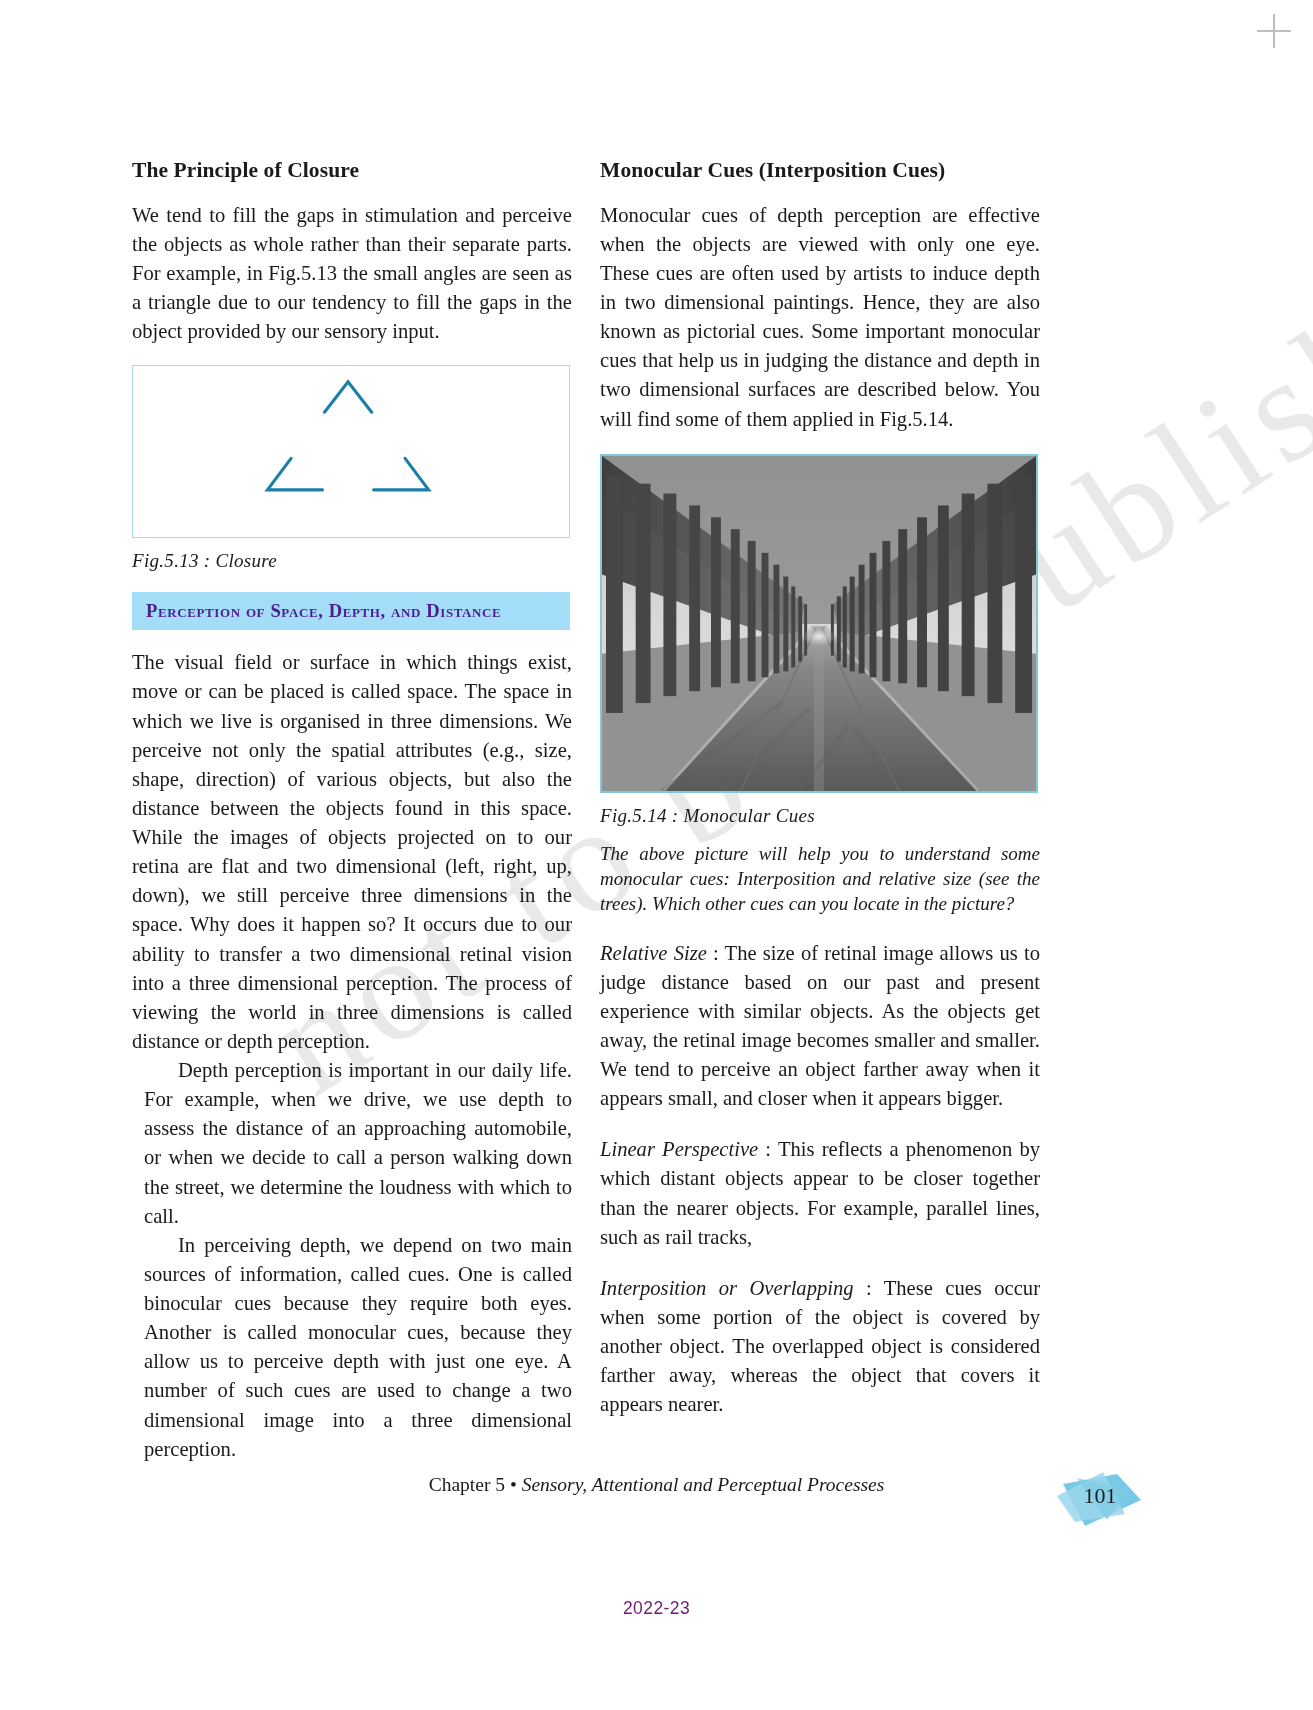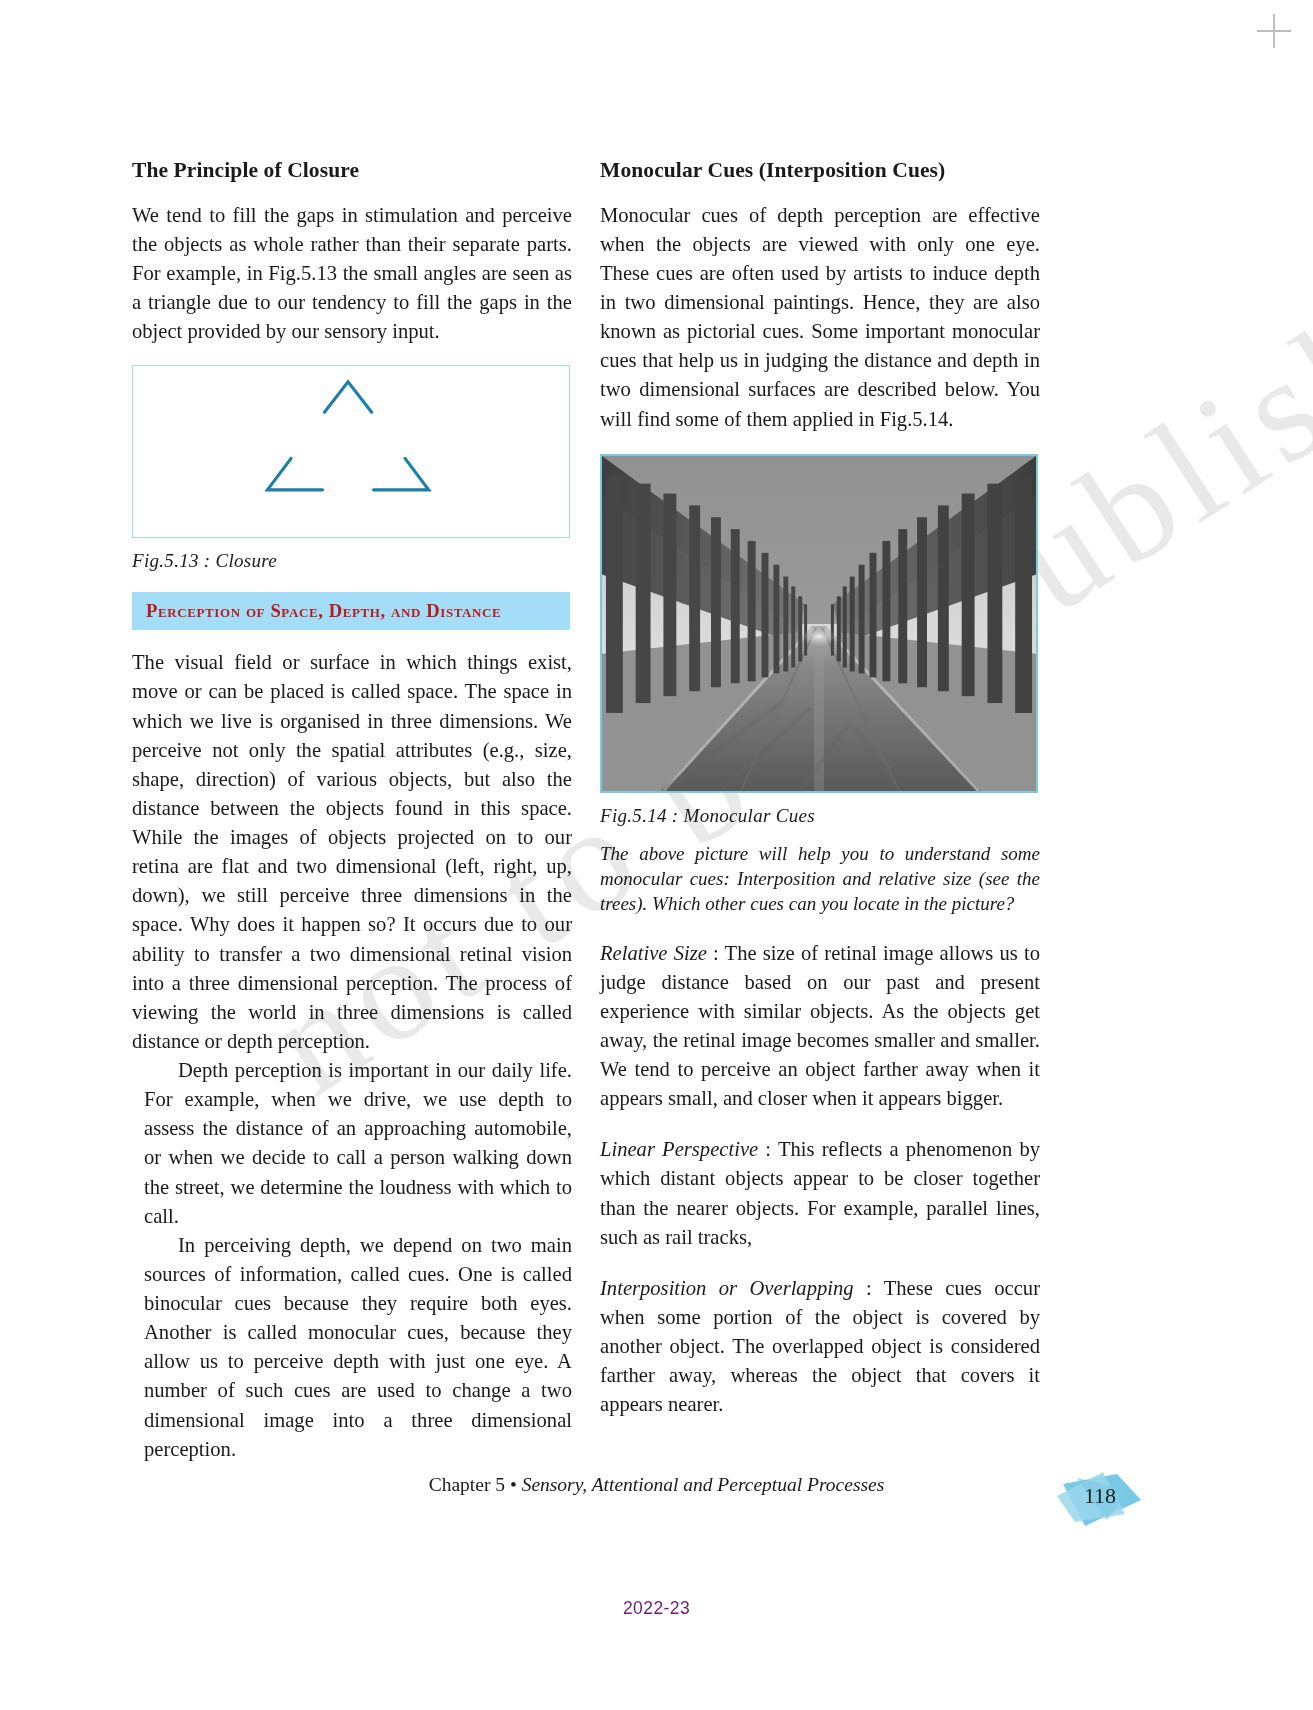--- a/index.html
+++ b/index.html
@@ -140,21 +140,21 @@
     align-items: center;
     box-sizing: border-box;
     padding-left: 14px;
   }
   .banner-text {
     font-family: "Liberation Serif", serif;
     font-weight: bold;
     font-size: 18.6px;
     font-variant: small-caps;
     letter-spacing: 0.6px;
-    color: #b91c1c;
+    color: #4c1d95;
     white-space: nowrap;
   }
 
   
   .fig-photo-frame {
     margin-top: 20px;
     width: 438px;
     height: 339px;
     border: 2px solid #7fc9de;
     box-sizing: border-box;
@@ -360,18 +360,18 @@
   <div class="footer-line">
     <span class="chap">Chapter 5 </span><span class="chap">• </span><span class="title">Sensory, Attentional and Perceptual Processes</span>
   </div>
 
   <div class="page-badge">
     <svg viewBox="0 0 90 62" width="90" height="62">
       <polygon points="8,14 62,4 86,30 30,56" fill="#5fc0e0" opacity="0.85"></polygon>
       <polygon points="2,26 48,2 70,44 20,52" fill="#9bd6ec" opacity="0.85"></polygon>
       <polygon points="22,8 74,20 52,50" fill="#7fcce6" opacity="0.7"></polygon>
     </svg>
-    <div class="num">118</div>
+    <div class="num">101</div>
   </div>
 
   <div class="print-year">2022-23</div>
 
 </div>
 
 </body></html>

